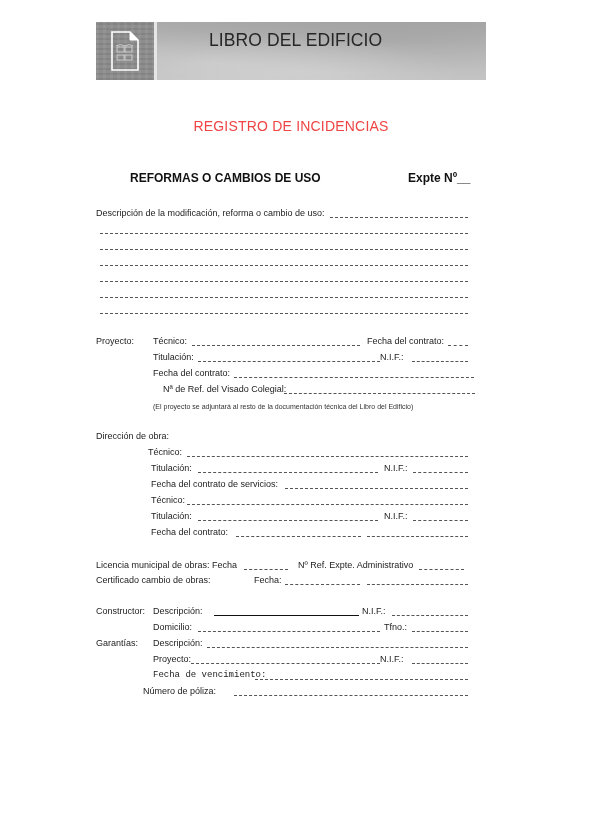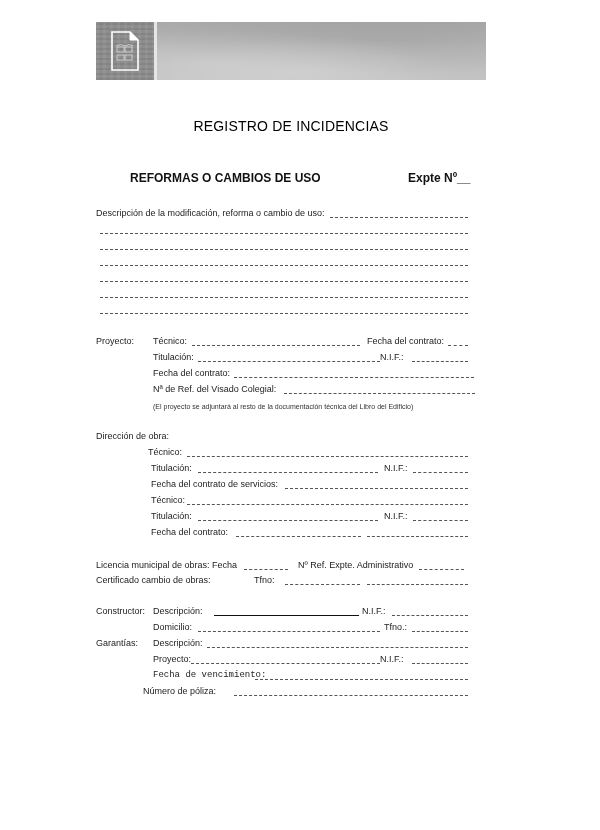--- a/index.html
+++ b/index.html
@@ -29,21 +29,21 @@
     }
     .header-sep {
       position: absolute; left: 58px; top: 0; width: 3px; height: 58px; background: #e6e6e6; z-index: 1;
     }
     .header-icon-box svg { position: absolute; left: 15px; top: 9px; }
     .header-title {
       position: absolute; left: 113px; top: 8px; font-size: 17.5px; color: #262626; z-index: 2;
       letter-spacing: 0.1px;
     }
     .t { position: absolute; white-space: pre; font-size: 9px; color: #222; line-height: 11px; }
-    .sub-title { position: absolute; left: 0; width: 582px; top: 118px; text-align: center; font-size: 14px; color: #000000; letter-spacing: 0.2px; }
+    .sub-title { position: absolute; left: 0; width: 582px; top: 118px; text-align: center; font-size: 14px; color: #ef4444; letter-spacing: 0.2px; }
     .bold { font-weight: bold; font-size: 12px; color: #111; }
     .small { font-size: 7px; color: #333; }
     .line { position: absolute; height: 0; border-bottom: 1px dashed #555; }
     .field { cursor: text; }
   </style>
 </head>
 <body>
 
 <div class="header">
   <div class="header-icon-box">
@@ -51,20 +51,21 @@
       <path d="M1 1 H19 L27 9 V39 H1 Z" fill="none" stroke="#ffffff" stroke-width="1.6"></path>
       <path d="M19 1 V9 H27" fill="#ffffff" stroke="#ffffff" stroke-width="1"></path>
       <rect x="6" y="16" width="7" height="5" fill="none" stroke="#d8d8d8" stroke-width="0.8"></rect>
       <rect x="14" y="16" width="7" height="5" fill="none" stroke="#d8d8d8" stroke-width="0.8"></rect>
       <rect x="6" y="24" width="7" height="5" fill="none" stroke="#d8d8d8" stroke-width="0.8"></rect>
       <rect x="14" y="24" width="7" height="5" fill="none" stroke="#d8d8d8" stroke-width="0.8"></rect>
       <path d="M5 15 Q9.5 12 14 15 Q18.5 12 22 15" fill="none" stroke="#d8d8d8" stroke-width="0.8"></path>
     </svg>
   </div>
   <div class="header-sep"></div>
+  <div class="header-title">LIBRO DEL EDIFICIO</div>
 </div>
 
 <div class="sub-title" style="left:0;">REGISTRO DE INCIDENCIAS</div>
 
 <div class="t bold" style="left:130px; top:173px;">REFORMAS O CAMBIOS DE USO</div>
 <div class="t bold" style="left:408px; top:173px;">Expte Nº__</div>
 
 <div class="t" style="left:96px; top:208px;">Descripción de la modificación, reforma o cambio de uso:</div>
 <div class="line field" style="left:330px; top:217px; width:138px;"></div>
 <div class="line field" style="left:100px; top:233px; width:368px;"></div>
@@ -81,21 +82,21 @@
 <div class="line field" style="left:448px; top:345px; width:20px;"></div>
 
 <div class="t" style="left:153px; top:352px;">Titulación:</div>
 <div class="line field" style="left:198px; top:361px; width:182px;"></div>
 <div class="t" style="left:380px; top:352px;">N.I.F.:</div>
 <div class="line field" style="left:412px; top:361px; width:56px;"></div>
 
 <div class="t" style="left:153px; top:368px;">Fecha del contrato:</div>
 <div class="line field" style="left:234px; top:377px; width:240px;"></div>
 
-<div class="t" style="left:153px; top:384px;">Nª de Ref. del Visado Colegial:</div>
+<div class="t" style="left:163px; top:384px;">Nª de Ref. del Visado Colegial:</div>
 <div class="line field" style="left:284px; top:393px; width:191px;"></div>
 
 <div class="t small" style="left:153px; top:401px;">(El proyecto se adjuntará al resto de la documentación técnica del Libro del Edificio)</div>
 
 <div class="t" style="left:96px; top:431px;">Dirección de obra:</div>
 
 <div class="t" style="left:148px; top:447px;">Técnico:</div>
 <div class="line field" style="left:187px; top:456px; width:281px;"></div>
 
 <div class="t" style="left:151px; top:463px;">Titulación:</div>
@@ -117,21 +118,21 @@
 <div class="t" style="left:151px; top:527px;">Fecha del contrato:</div>
 <div class="line field" style="left:236px; top:536px; width:125px;"></div>
 <div class="line field" style="left:367px; top:536px; width:101px;"></div>
 
 <div class="t" style="left:96px; top:560px;">Licencia municipal de obras: Fecha</div>
 <div class="line field" style="left:244px; top:569px; width:44px;"></div>
 <div class="t" style="left:298px; top:560px;">Nº Ref. Expte. Administrativo</div>
 <div class="line field" style="left:419px; top:569px; width:45px;"></div>
 
 <div class="t" style="left:96px; top:575px;">Certificado cambio de obras:</div>
-<div class="t" style="left:254px; top:575px;">Tfno:</div>
+<div class="t" style="left:254px; top:575px;">Fecha:</div>
 <div class="line field" style="left:285px; top:584px; width:75px;"></div>
 <div class="line field" style="left:367px; top:584px; width:101px;"></div>
 
 <div class="t" style="left:96px; top:606px;">Constructor:</div>
 <div class="t" style="left:153px; top:606px;">Descripción:</div>
 <div class="line field" style="left:214px; top:615px; width:145px; border-bottom:1.3px solid #111;"></div>
 <div class="t" style="left:362px; top:606px;">N.I.F.:</div>
 <div class="line field" style="left:392px; top:615px; width:76px;"></div>
 
 <div class="t" style="left:153px; top:622px;">Domicilio:</div>

